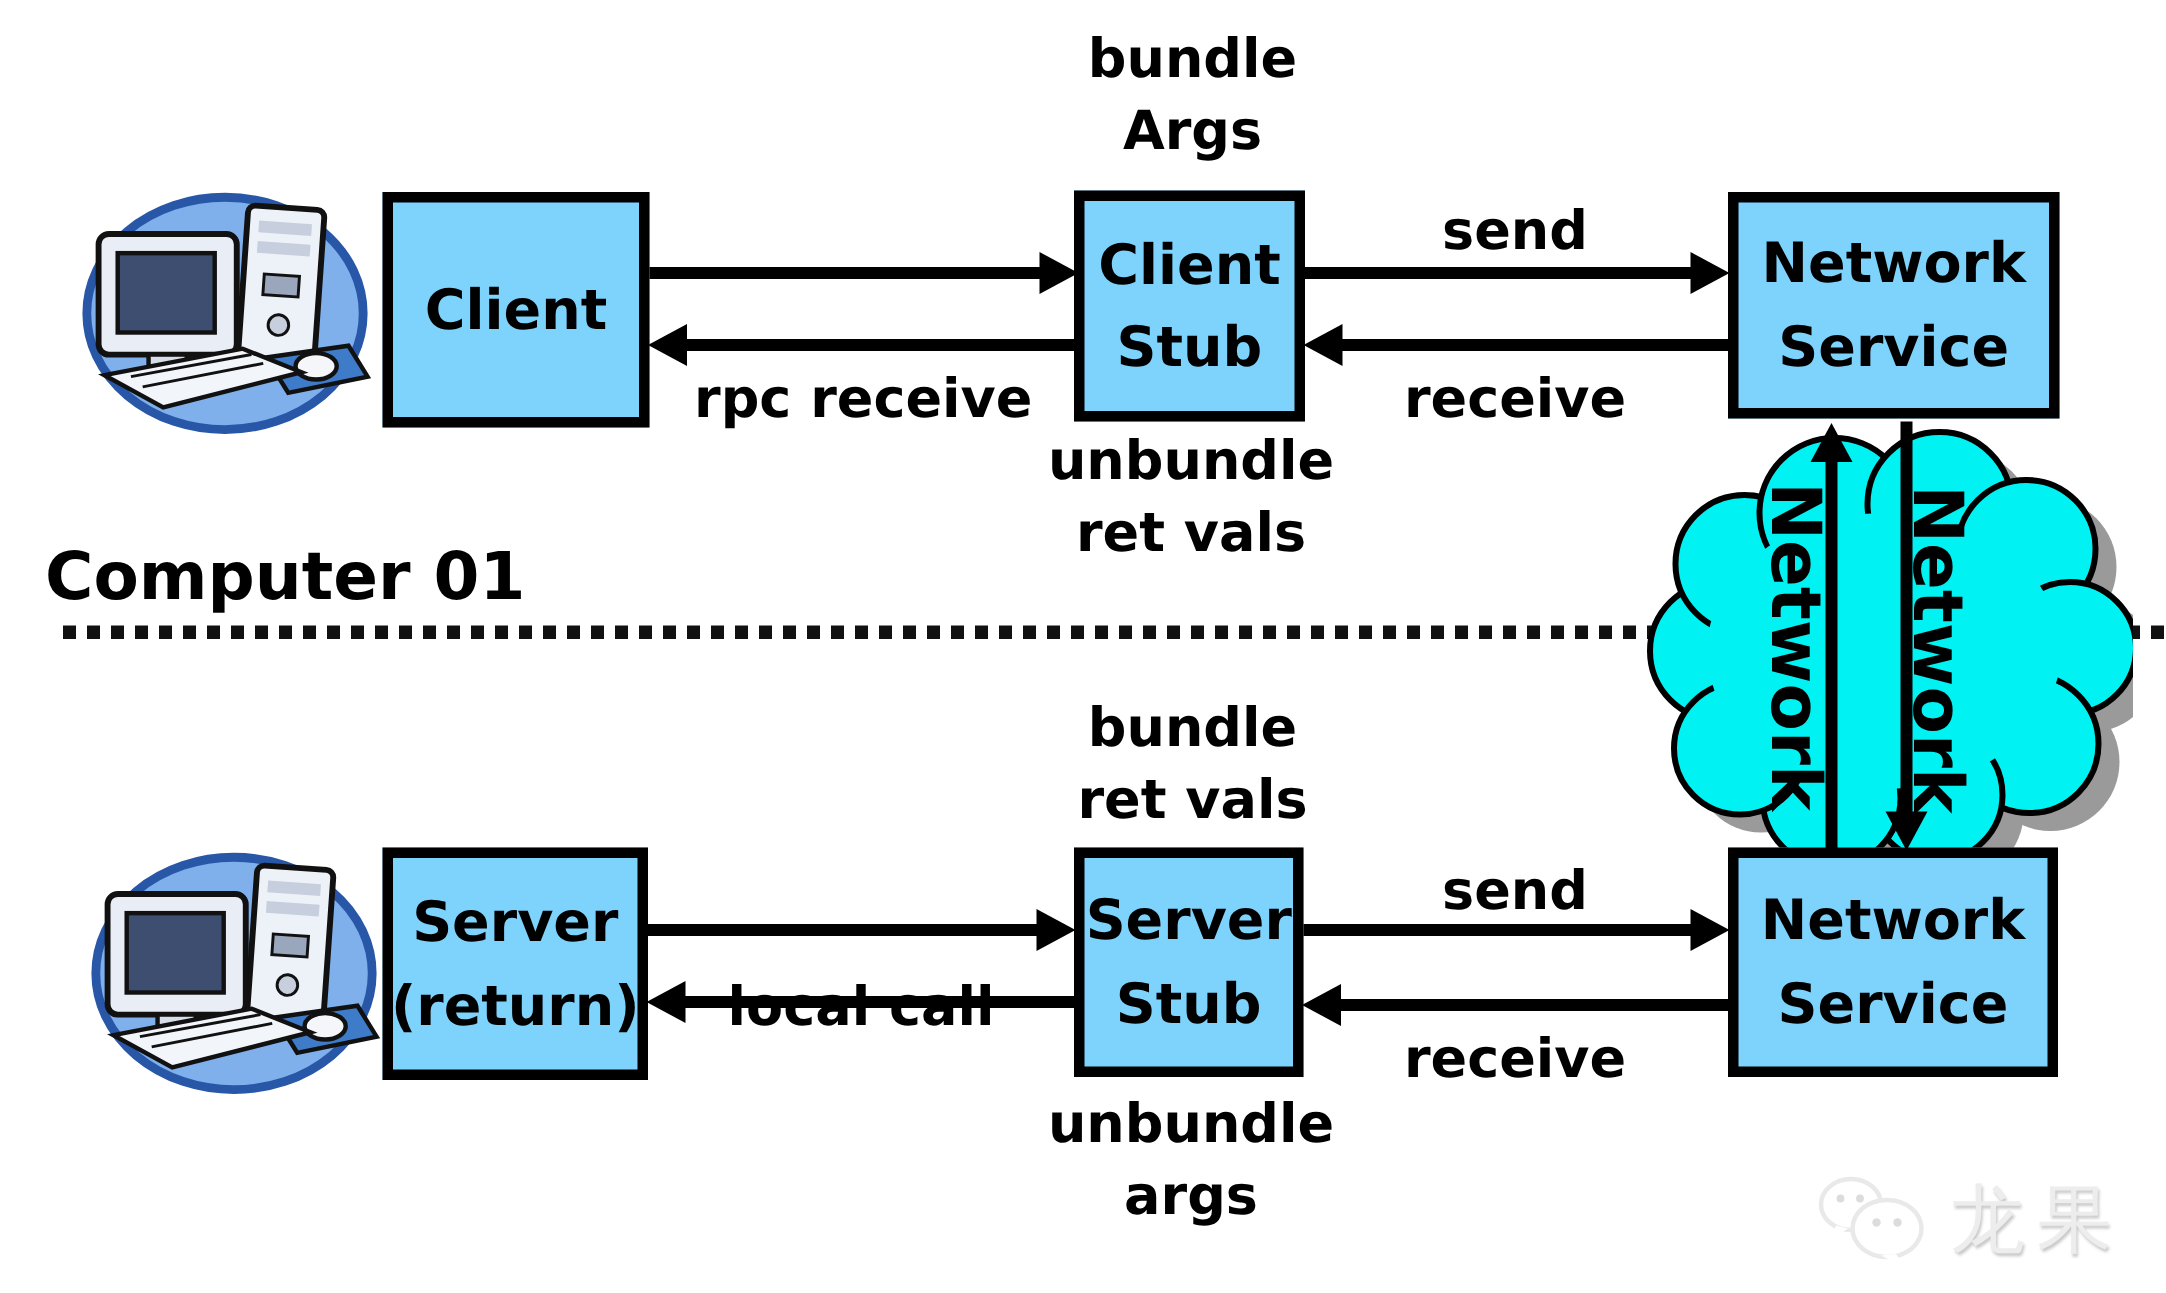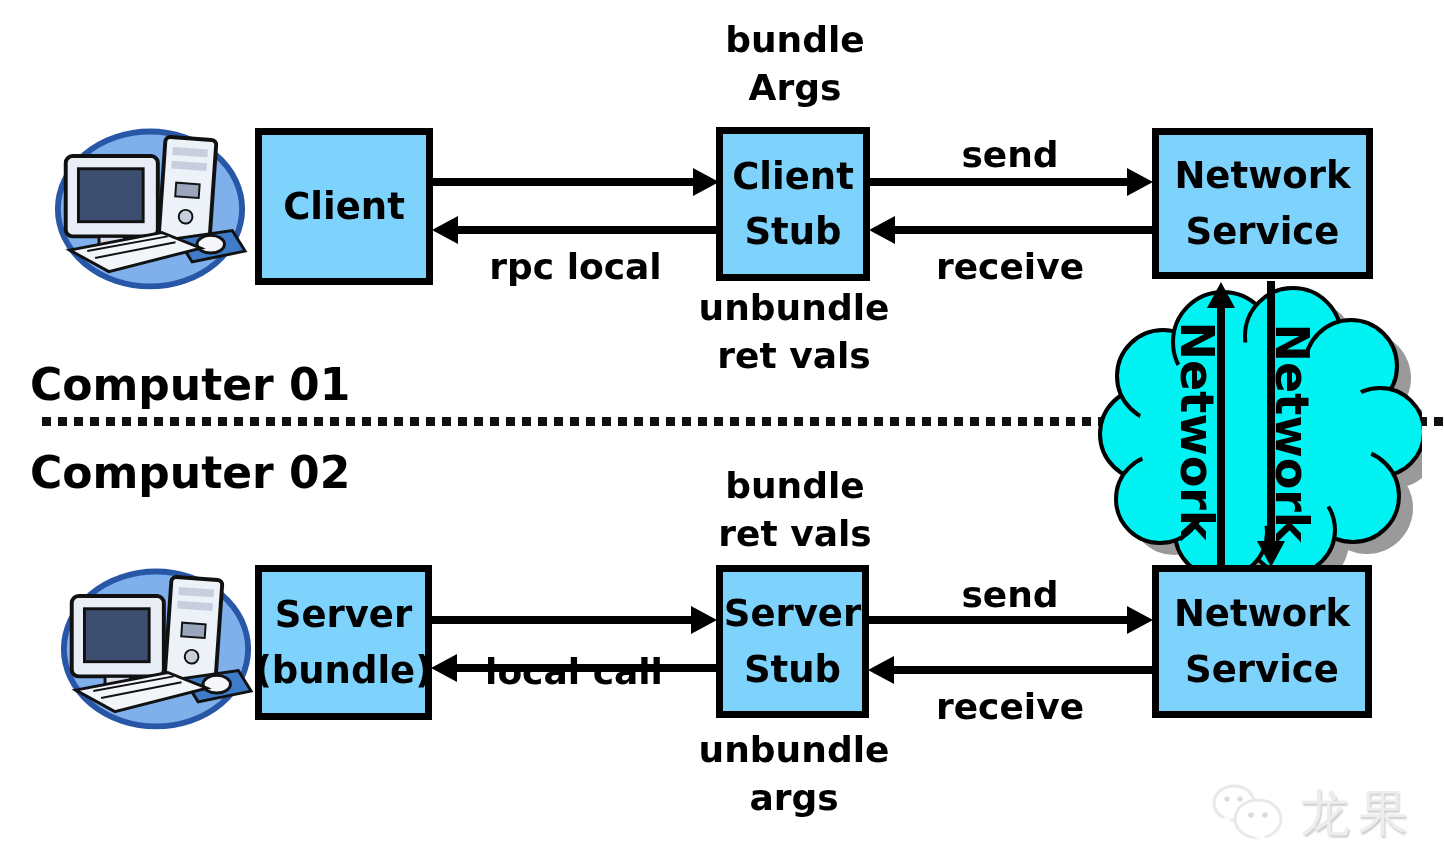--- a/index.html
+++ b/index.html
@@ -99,21 +99,21 @@
 
   <div class="harrow right" style="left:433px;top:178px;width:285px">
     <div class="shaft"></div>
       <div class="head"></div>
   </div>
 
   <div class="harrow left" style="left:433px;top:226px;width:283px">
     <div class="shaft"></div>
       <div class="head"></div>
   </div>
-  <div class="lbl" style="left:433px;top:243px;width:285px">rpc local</div>
+  <div class="lbl" style="left:433px;top:243px;width:285px">rpc receive</div>
 
   <div class="harrow right" style="left:870px;top:178px;width:282px">
     <div class="shaft"></div>
       <div class="head"></div>
   </div>
   <div class="lbl" style="left:868px;top:131px;width:284px">send</div>
 
   <div class="harrow left" style="left:870px;top:226px;width:282px">
     <div class="shaft"></div>
       <div class="head"></div>
@@ -123,21 +123,20 @@
   <div class="lbl" style="left:700px;top:16px;width:190px">
     <div>bundle</div>
     <div>Args</div>
   </div>
   <div class="lbl" style="left:688px;top:284px;width:212px">
     <div>unbundle</div>
     <div>ret vals</div>
   </div>
 
   <div class="lbl left" style="left:30px;top:356px;font-size:44px">Computer 01</div>
-  <div class="lbl left" style="left:30px;top:444px;font-size:44px">Computer 02</div>
 
   <svg class="cloud" width="334" height="294" viewBox="0 0 334 294">
     <g transform="translate(14,12)" fill="#9a9a9a">
       <circle cx="58" cy="150" r="46"></circle>
         <circle cx="75" cy="92" r="46"></circle>
         <circle cx="135" cy="58" r="50"></circle>
       <circle cx="205" cy="52" r="48"></circle>
         <circle cx="263" cy="82" r="46"></circle>
         <circle cx="292" cy="148" r="44"></circle>
       <circle cx="265" cy="212" r="46"></circle>
@@ -187,21 +186,21 @@
     <rect x="48" y="116" width="26" height="10" fill="#D7DEEA" stroke="#111" stroke-width="3"></rect>
     <polygon points="128,118 184,110 197,131 143,142" fill="#3E7BC8" stroke="#111" stroke-width="3"></polygon>
     <ellipse cx="162" cy="124" rx="14" ry="9" fill="#F4F6FA" stroke="#111" stroke-width="3"></ellipse>
     <polygon points="18,130 112,112 152,128 58,152" fill="#F2F5FA" stroke="#111" stroke-width="3"></polygon>
     <line x1="36" y1="131" x2="118" y2="116" stroke="#111" stroke-width="2"></line>
     <line x1="44" y1="138" x2="126" y2="122" stroke="#111" stroke-width="2"></line>
   </svg>
 
   <div class="box" style="left:255px;top:565px;width:177px;height:155px">
     <span>Server</span>
-    <span>(bundle)</span>
+    <span>(return)</span>
   </div>
 
   <div class="box" style="left:716px;top:565px;width:153px;height:153px">
     <span>Server</span>
     <span>Stub</span>
   </div>
 
   <div class="box" style="left:1152px;top:565px;width:220px;height:153px">
     <span>Network</span>
     <span>Service</span>

